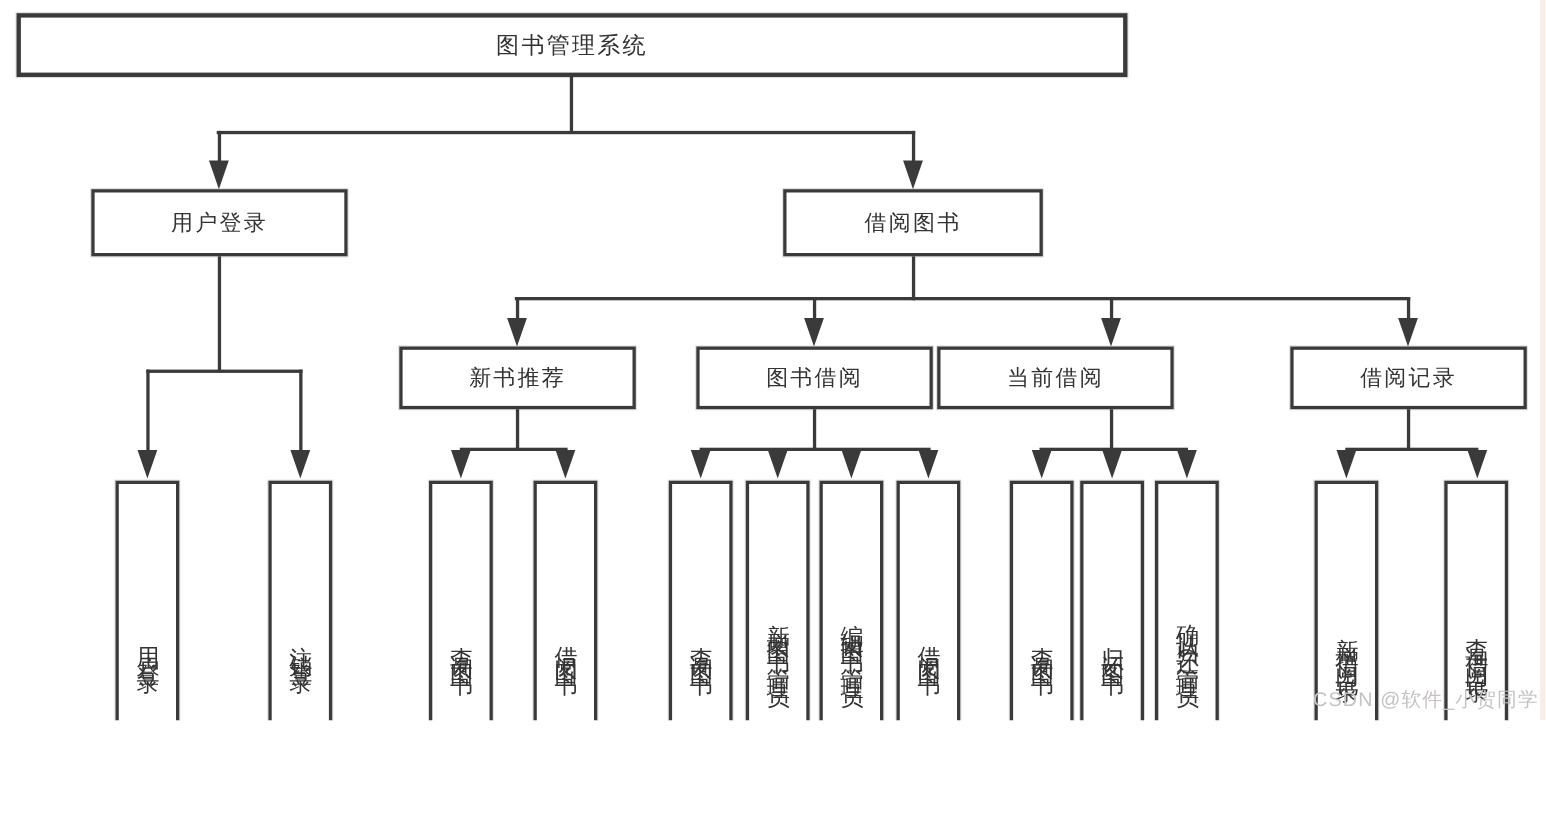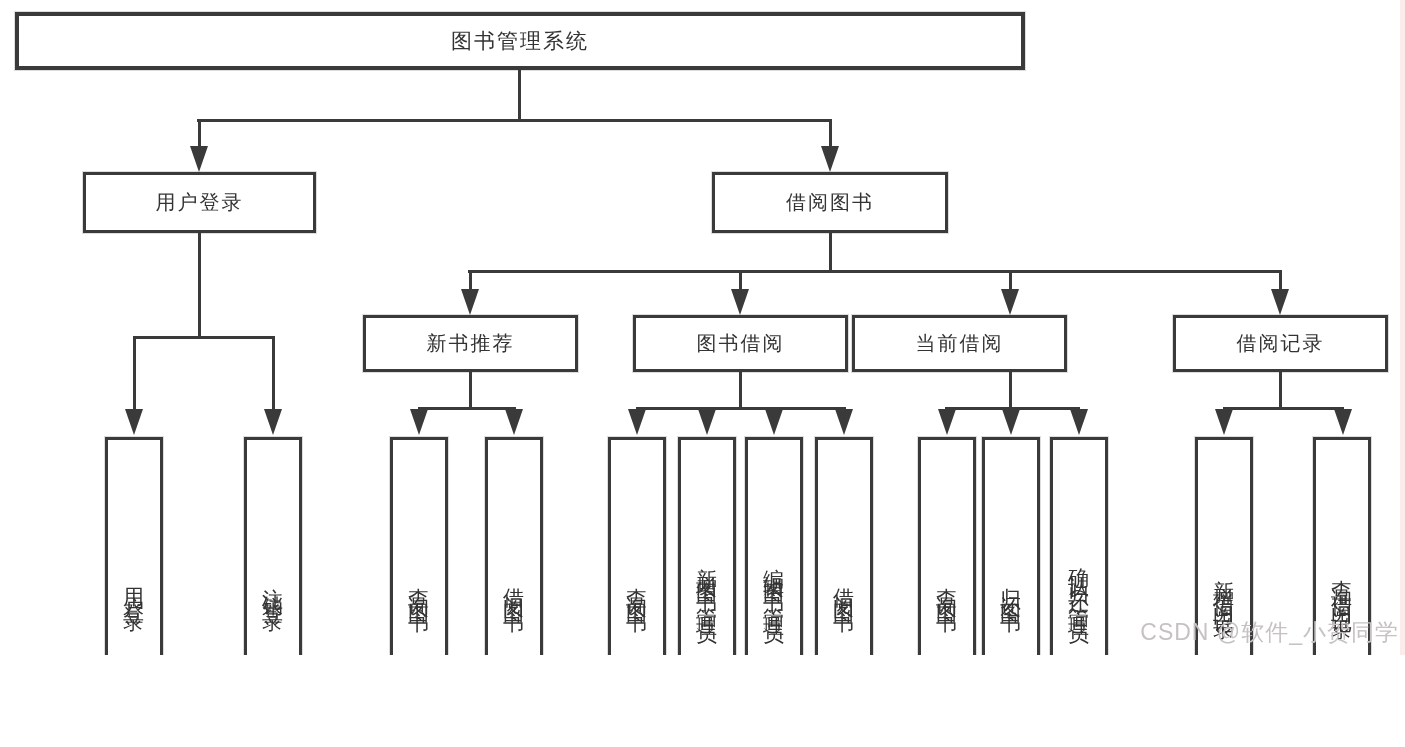--- a/index.html
+++ b/index.html
@@ -45,21 +45,21 @@
   .arrow{
     position:absolute;
     width:0;height:0;
     border-left:9px solid transparent;
     border-right:9px solid transparent;
     border-top:26px solid #3a3a3a;
   }
   .watermark{
     position:absolute;
     right:6px;bottom:7px;
-    font-size:23px;
+    font-size:18px;
     color:#c6c2c2;
     letter-spacing:1px;
     z-index:5;
   }
   .edge-tint{
     position:absolute;
     right:0;top:0;bottom:0;width:5px;
     background:#f7dada;
     opacity:.55;
   }

